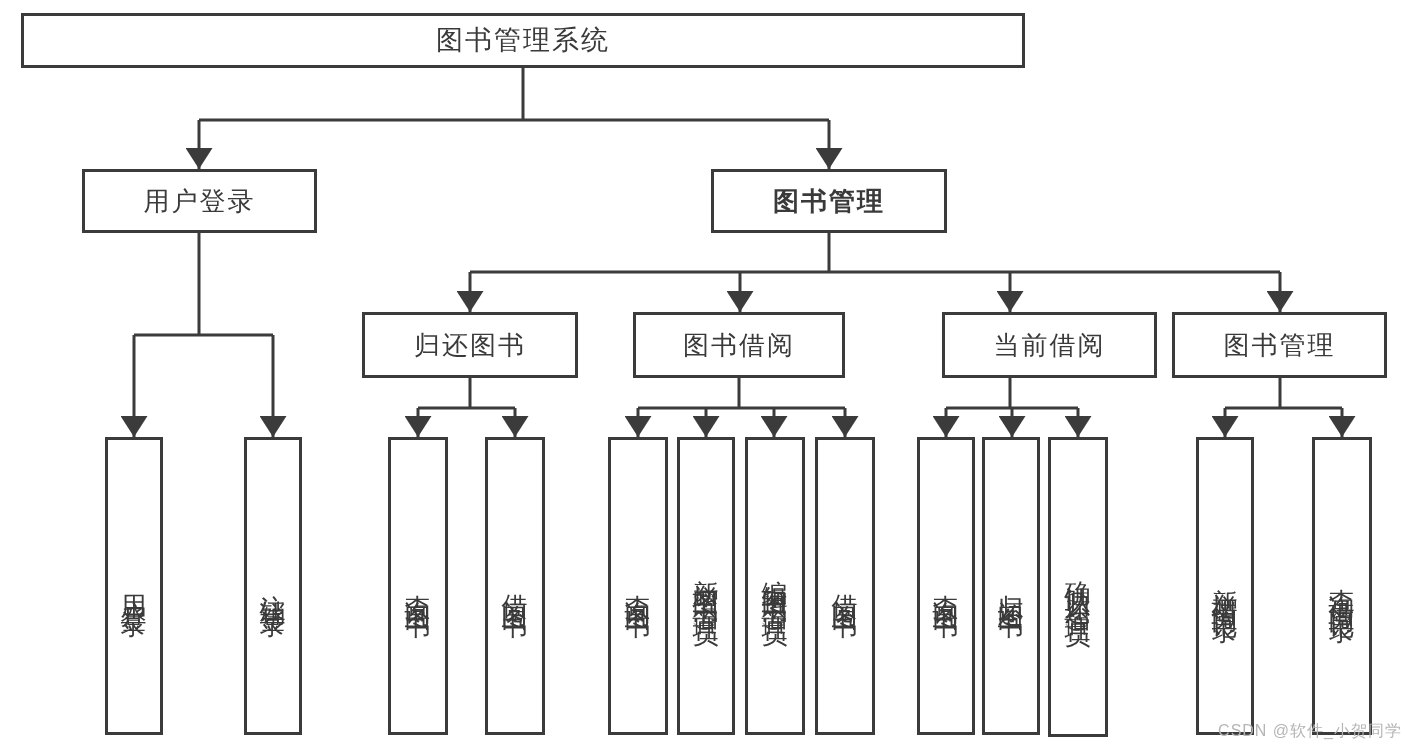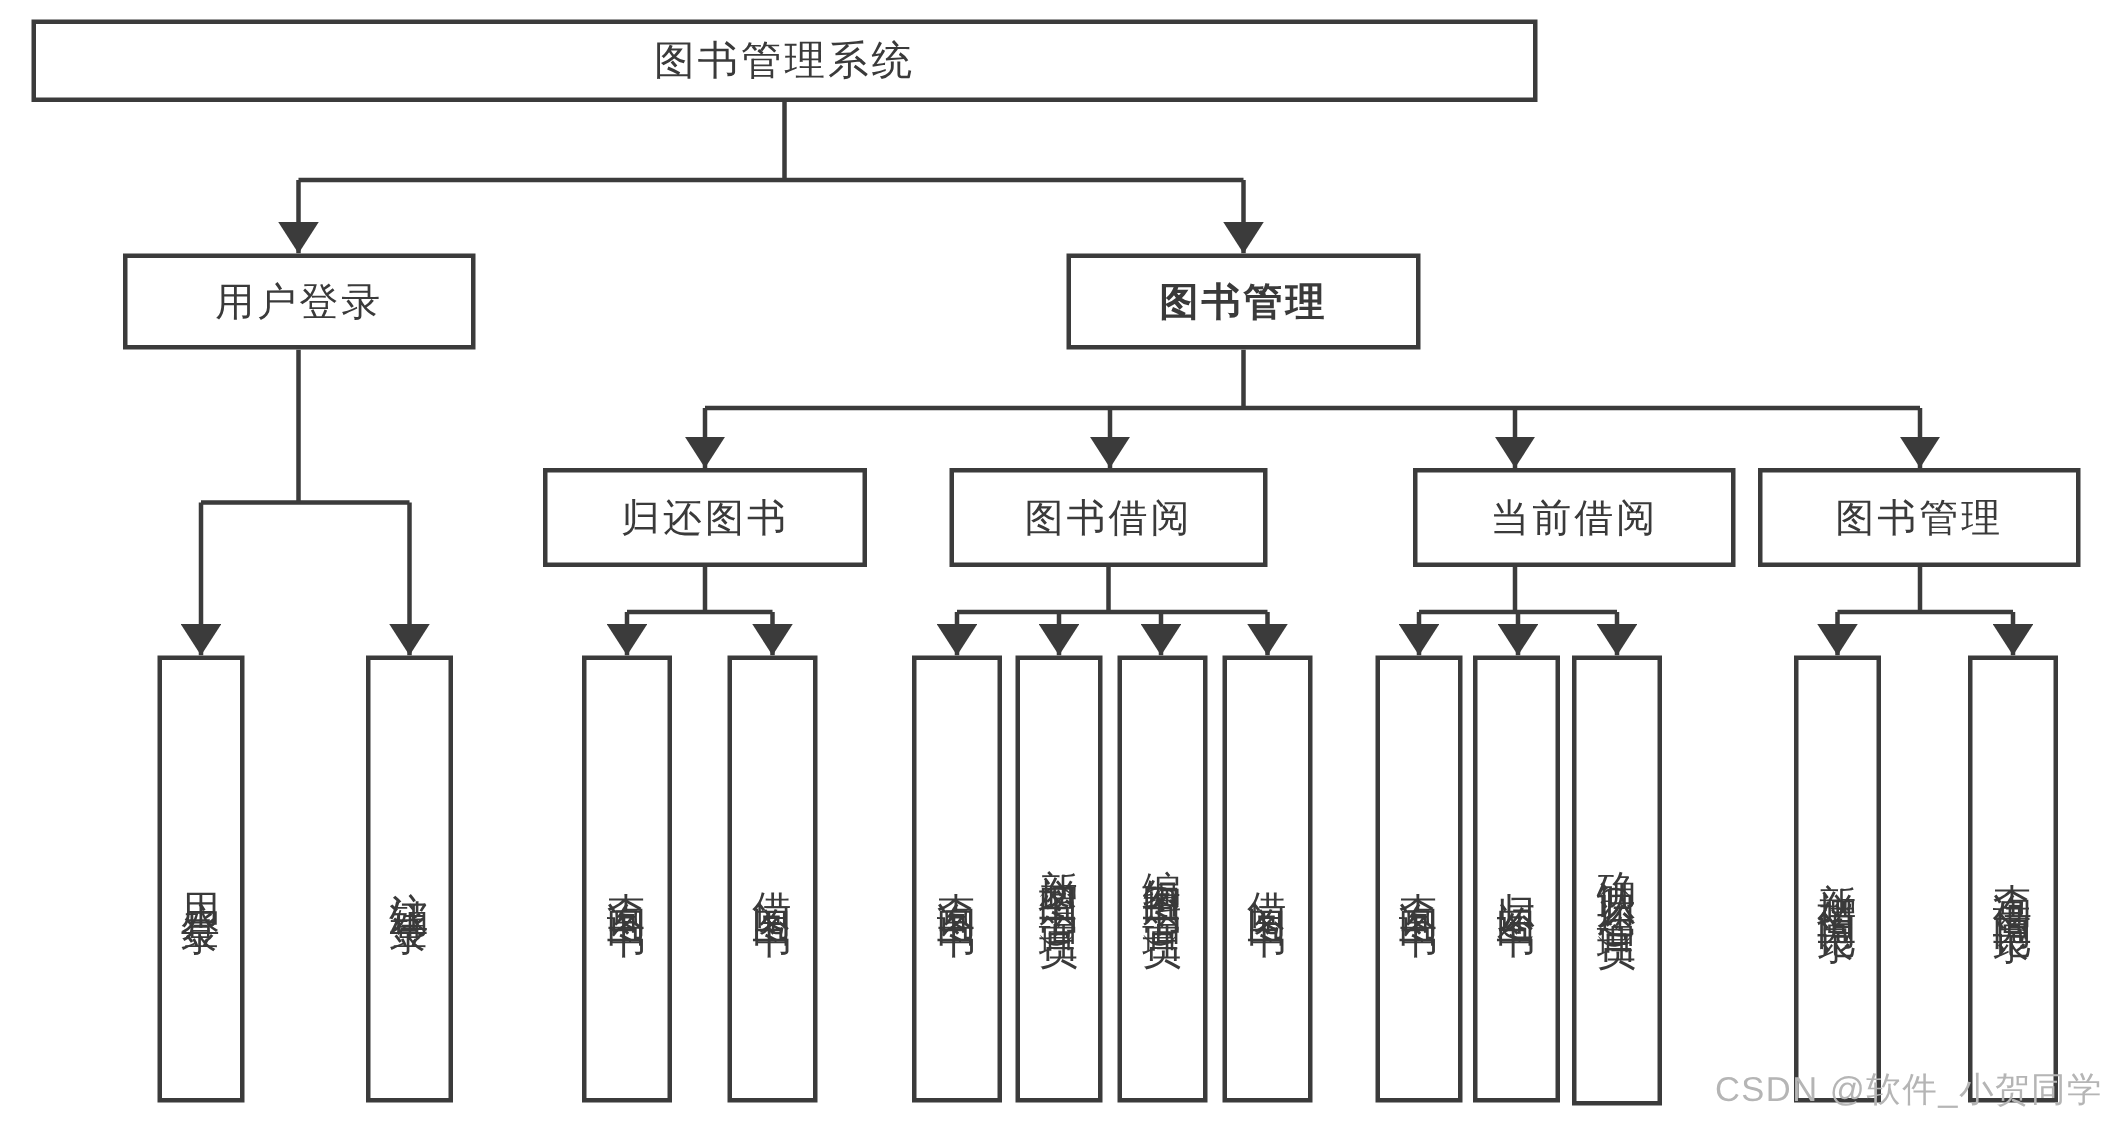--- a/index.html
+++ b/index.html
@@ -44,21 +44,21 @@
     text-orientation: mixed;
     letter-spacing: 6px;
     font-size: 26px;
   }
   .watermark {
     position: absolute;
     right: 3px;
     bottom: 5px;
     z-index: 3;
     color: #b5b5b5;
-    font-size: 23px;
+    font-size: 16px;
     letter-spacing: 1px;
     white-space: nowrap;
   }
 </style>
 </head>
 <body>
 
 <svg id="connectors" viewBox="0 0 1405 747" xmlns="http://www.w3.org/2000/svg">
   <defs>
     <marker id="arrow" viewBox="0 0 7 9" refX="7" refY="4.5" markerWidth="7" markerHeight="9" orient="auto" markerUnits="strokeWidth">

